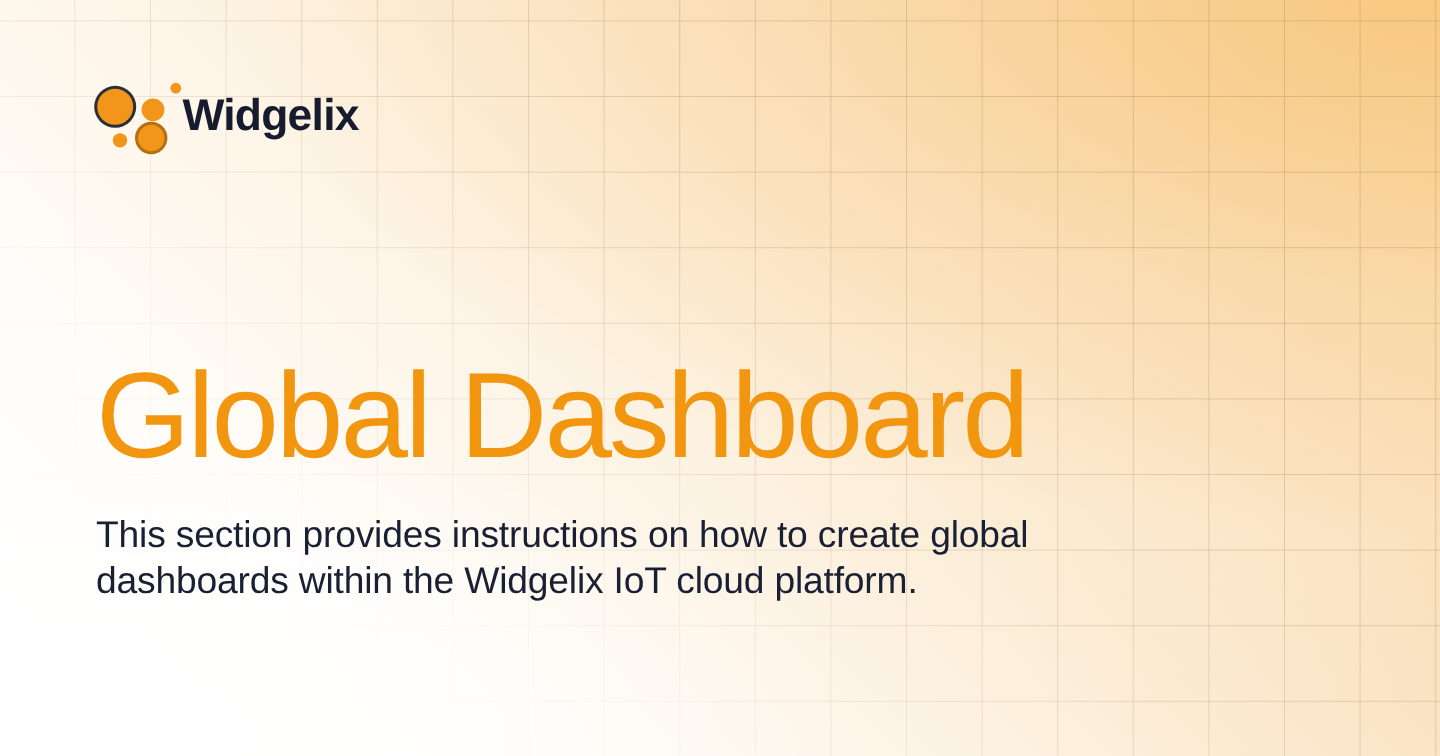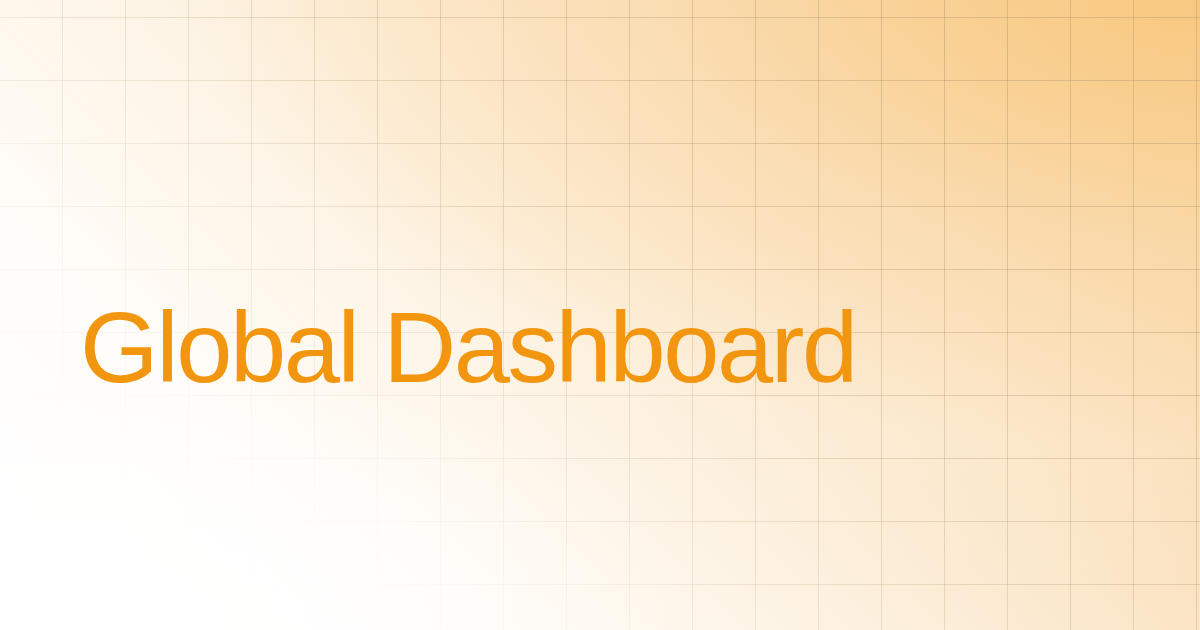--- a/index.html
+++ b/index.html
@@ -142,18 +142,29 @@
 
 <div id="banner">
 
   <div class="bg-gradient"></div>
   <div class="bg-gradient-2"></div>
   <div class="bg-grid"></div>
   <div class="bg-glow"></div>
 
   <div class="content">
 
+    <div class="brand">
+      <span class="brand-mark">
+        <span class="dot dot-lg"></span>
+        <span class="dot dot-md"></span>
+        <span class="dot dot-xs"></span>
+        <span class="dot dot-sm"></span>
+        <span class="dot dot-ring"></span>
+      </span>
+      <span class="brand-name">Widgelix</span>
+    </div>
 
     <h1 class="headline">Global Dashboard</h1>
 
+    <p class="body-copy">This section provides instructions on how to create global dashboards within the Widgelix IoT cloud platform.</p>
 
   </div>
 </div>
 
 </body></html>

